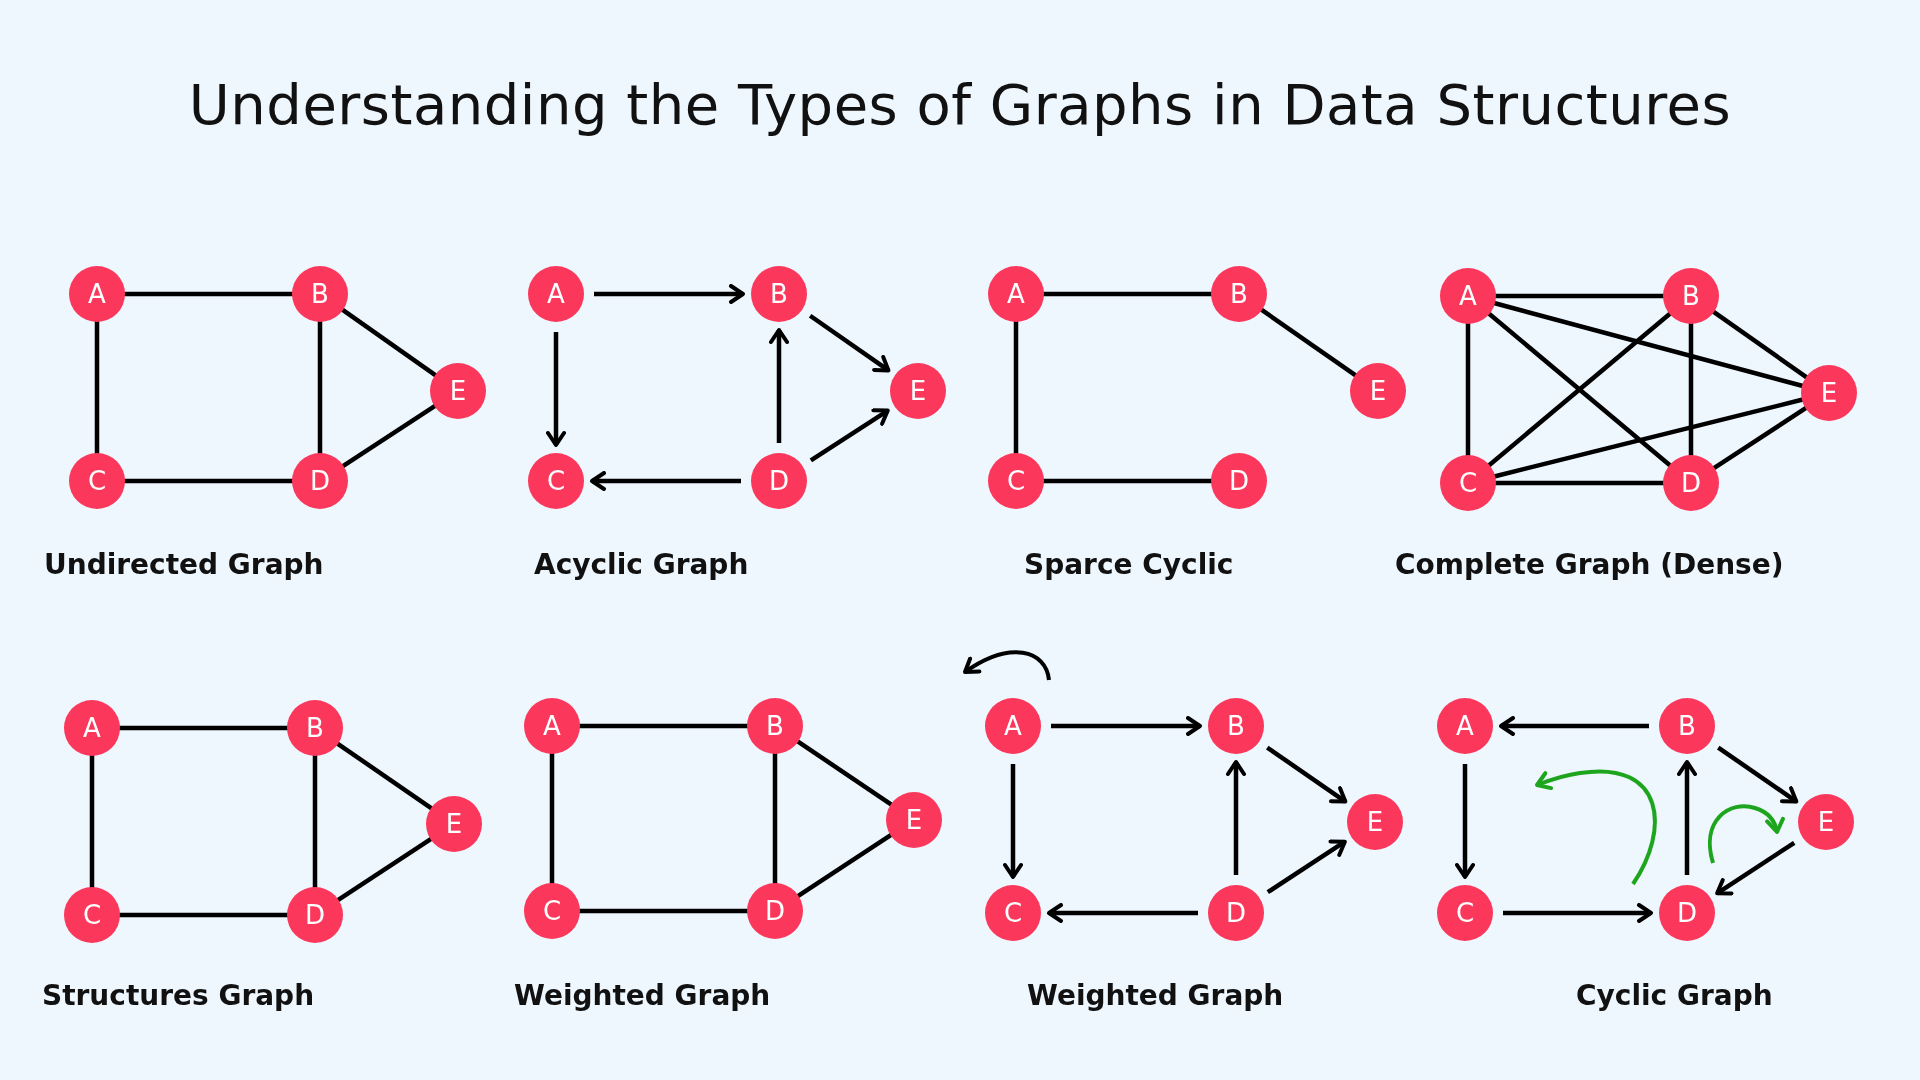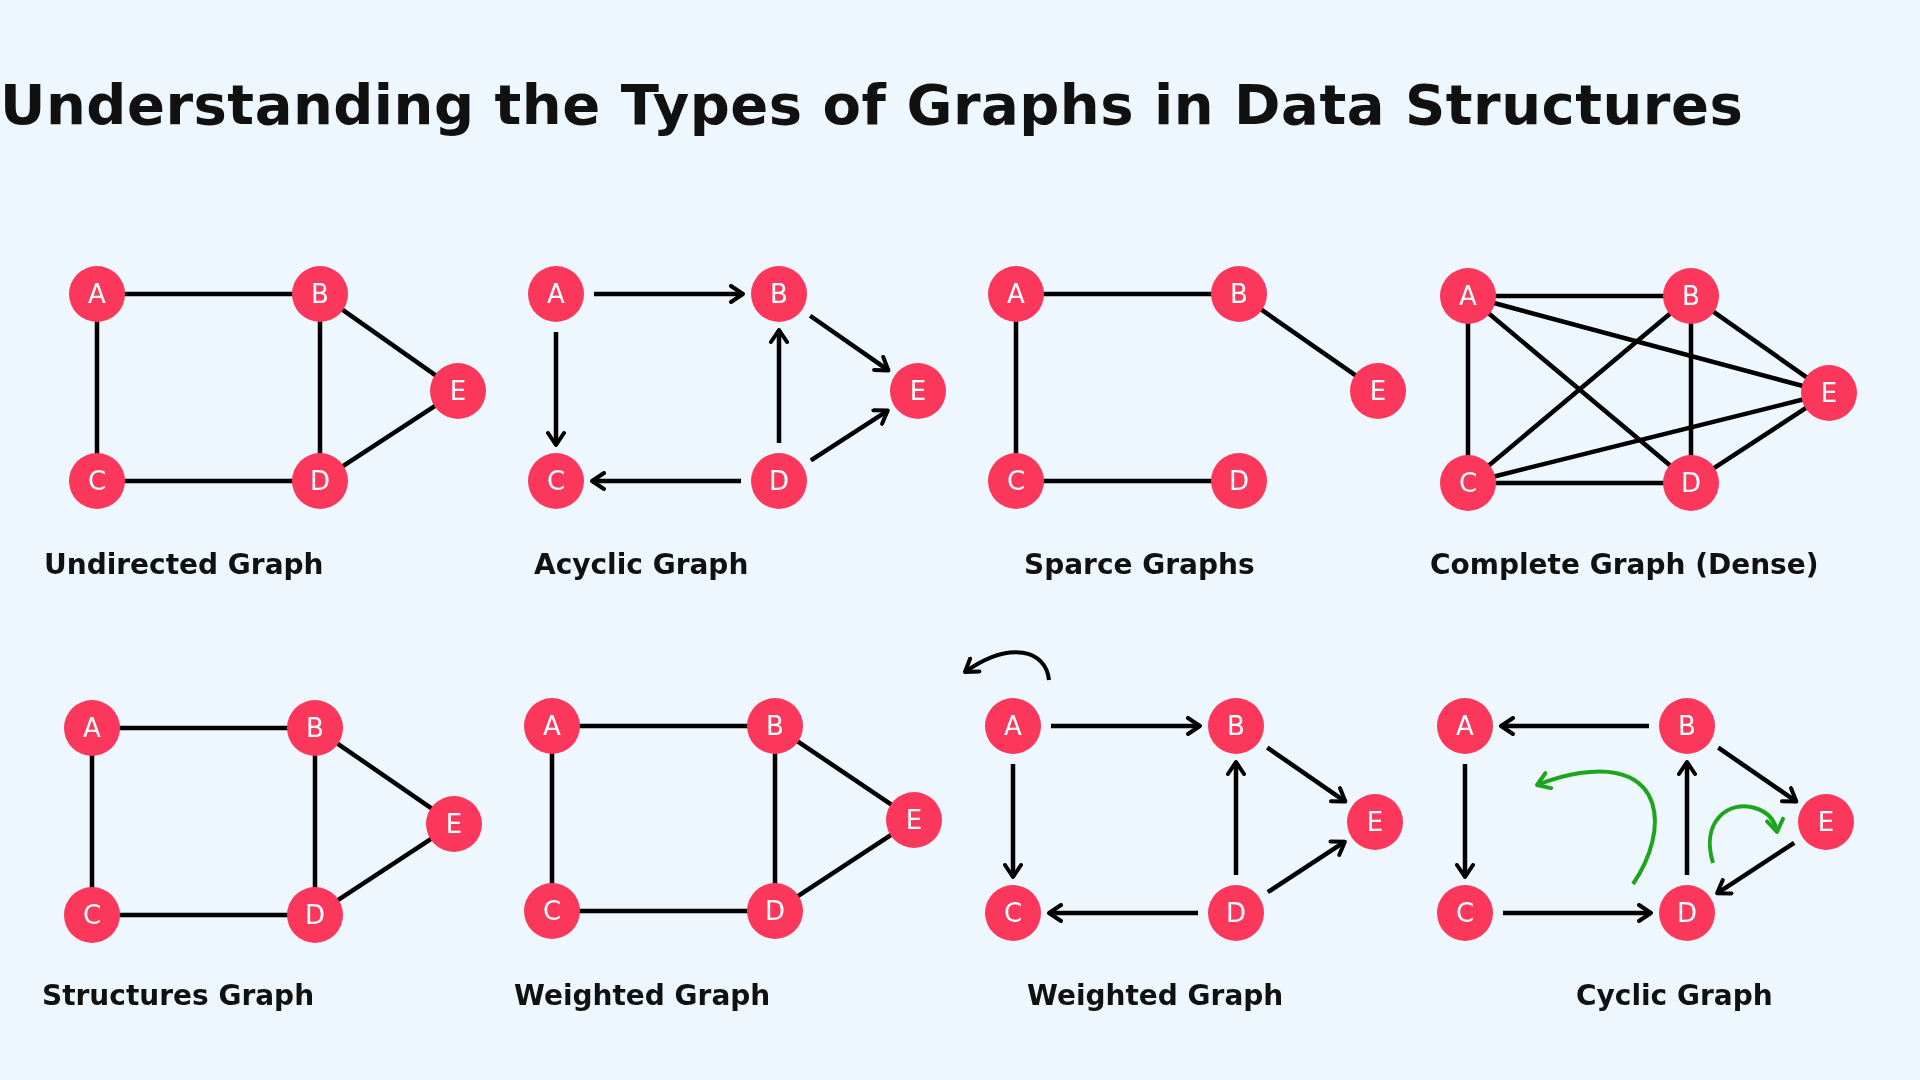--- a/index.html
+++ b/index.html
@@ -4,21 +4,21 @@
 <style>
   html, body { margin: 0; padding: 0; }
   body {
     width: 1920px; height: 1080px; overflow: hidden;
     background: #eef6fe;
     font-family: "DejaVu Sans", sans-serif;
     position: relative;
   }
   #title {
     position: absolute; left: 0; width: 1920px; top: 72px;
-    text-align: left; font-size: 56px; font-weight: bold; color: #111;
+    text-align: center; font-size: 56px; font-weight: normal; color: #111;
     letter-spacing: 0.5px;
   }
   svg#canvas { position: absolute; left: 0; top: 0; }
   .caption {
     position: absolute; font-size: 28px; font-weight: bold; color: #111;
     white-space: nowrap;
   }
 </style>
 </head>
 <body>
@@ -283,19 +283,19 @@
           <circle cx="1826" cy="822" r="28" fill="#fb385b"></circle>
           <text x="1826" y="831" text-anchor="middle" fill="#ffffff" font-size="26" font-family="&quot;DejaVu Sans&quot;, sans-serif">E</text>
         </g>
       </g>
     </g>
 </svg>
 
 <div id="captions">
     <div class="caption" style="left: 44px; top: 548px;">Undirected Graph</div>
     <div class="caption" style="left: 534px; top: 548px;">Acyclic Graph</div>
-    <div class="caption" style="left: 1024px; top: 548px;">Sparce Graphs</div>
-    <div class="caption" style="left: 1430px; top: 548px;">Complete Graph (Dense)</div>
+    <div class="caption" style="left: 1024px; top: 548px;">Sparce Cyclic</div>
+    <div class="caption" style="left: 1395px; top: 548px;">Complete Graph (Dense)</div>
     <div class="caption" style="left: 42px; top: 979px;">Structures Graph</div>
     <div class="caption" style="left: 514px; top: 979px;">Weighted Graph</div>
     <div class="caption" style="left: 1027px; top: 979px;">Weighted Graph</div>
     <div class="caption" style="left: 1576px; top: 979px;">Cyclic Graph</div>
   </div>
 
 </body></html>

